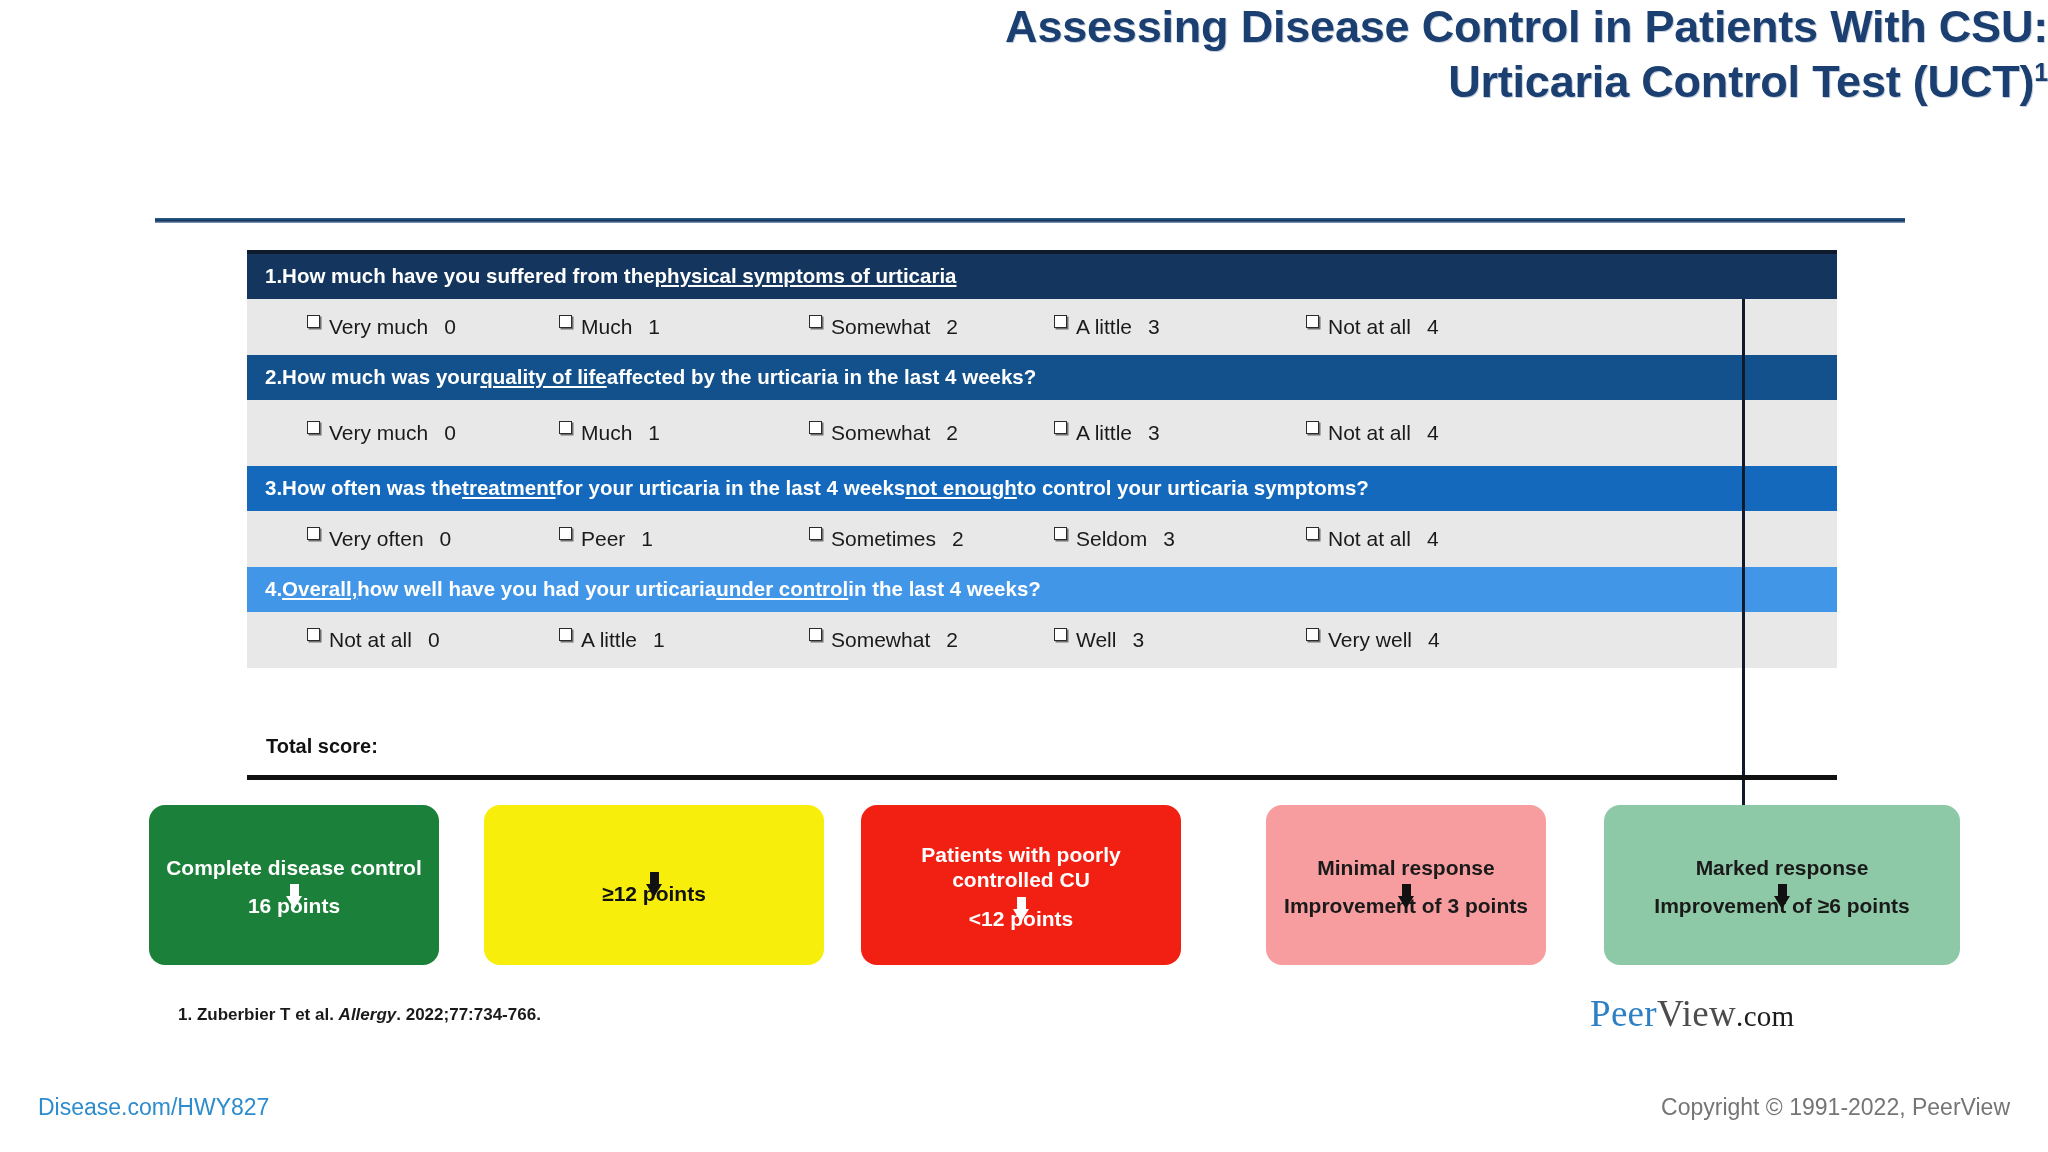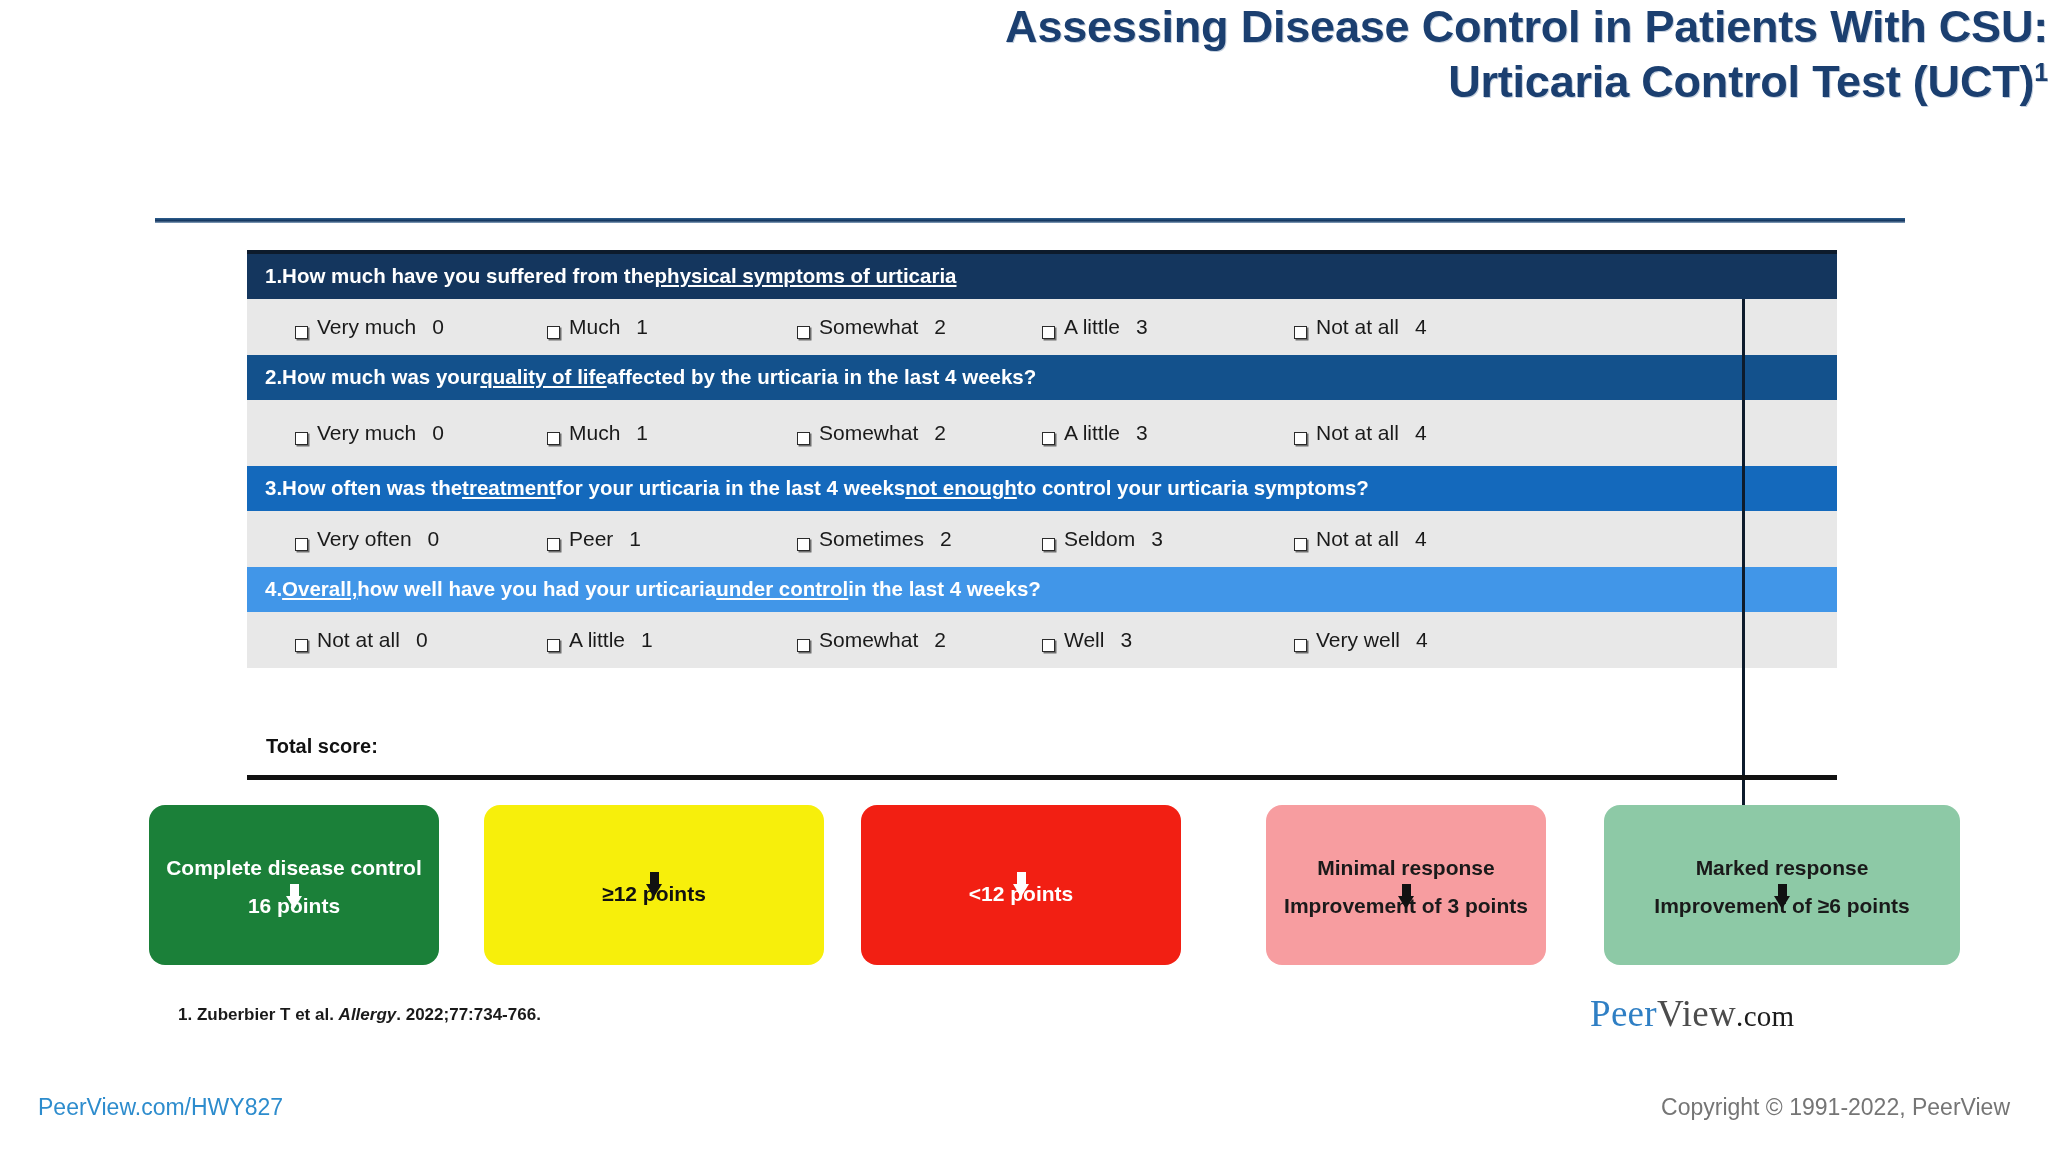--- a/index.html
+++ b/index.html
@@ -68,24 +68,25 @@
     background: #e8e8e8;
     height: 56px;
     display: flex;
     align-items: center;
   }
   .a-row.tall { height: 66px; }
 
   .opt {
     position: absolute;
     display: flex;
-    align-items: flex-end;
+    align-items: flex-start;
     font-size: 21px;
     color: #1a1a1a;
     white-space: nowrap;
+    margin-left: 12px;
   }
   .cbx {
     display: inline-block;
     width: 13px;
     height: 13px;
     border: 1.6px solid #2b2b2b;
     background: #ffffff;
     box-shadow: 1.5px 1.5px 0 #6f6f6f;
     margin-right: 9px;
     flex: none;
@@ -378,20 +379,21 @@
       </div>
       <div class="pts">16 points</div>
     </div>
     <div class="rbox" style="left: 335px; width: 340px; background: rgb(247, 239, 11); color: rgb(17, 17, 17);">
       <div class="arrow">
         <div class="arrow-shape" style="color: rgb(17, 17, 17);"></div>
       </div>
       <div class="pts">≥12 points</div>
     </div>
     <div class="rbox" style="left: 712px; width: 320px; background: rgb(242, 31, 19); color: rgb(255, 255, 255);">
+      <div class="lbl">Patients with poorly controlled CU</div>
       <div class="arrow">
         <div class="arrow-shape" style="color: rgb(255, 255, 255);"></div>
       </div>
       <div class="pts">&lt;12 points</div>
     </div>
     <div class="rbox" style="left: 1117px; width: 280px; background: rgb(247, 157, 160); color: rgb(26, 26, 26);">
       <div class="lbl">Minimal response</div>
       <div class="arrow">
         <div class="arrow-shape" style="color: rgb(17, 17, 17);"></div>
       </div>
@@ -407,14 +409,14 @@
   </div>
 
 <div class="footnote">
   <span>1. Zuberbier T et al. </span><i>Allergy</i><span>. 2022;77:734-766.</span>
 </div>
 
 <div class="logo">
   <span class="peer">Peer</span><span class="view">View</span><span class="com">.com</span>
 </div>
 
-<div class="footer-left">PeerView.com/HWY827</div>
+<div class="footer-left">Disease.com/HWY827</div>
 <div class="footer-right">Copyright © 1991-2022, PeerView</div>
 
 </body></html>

